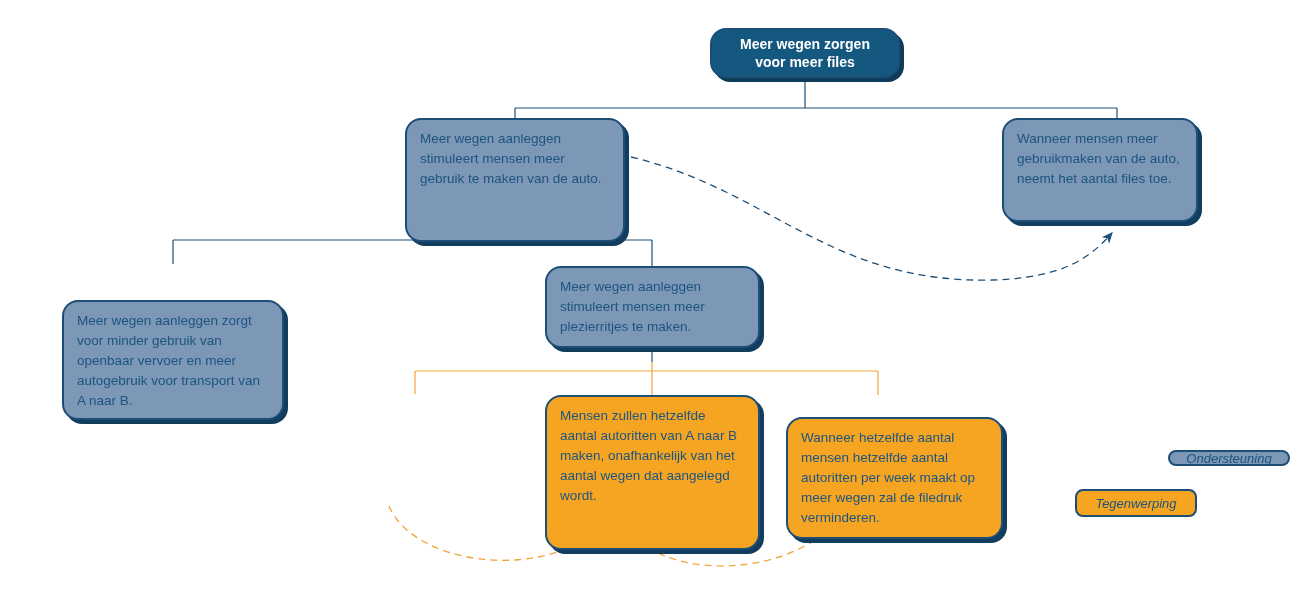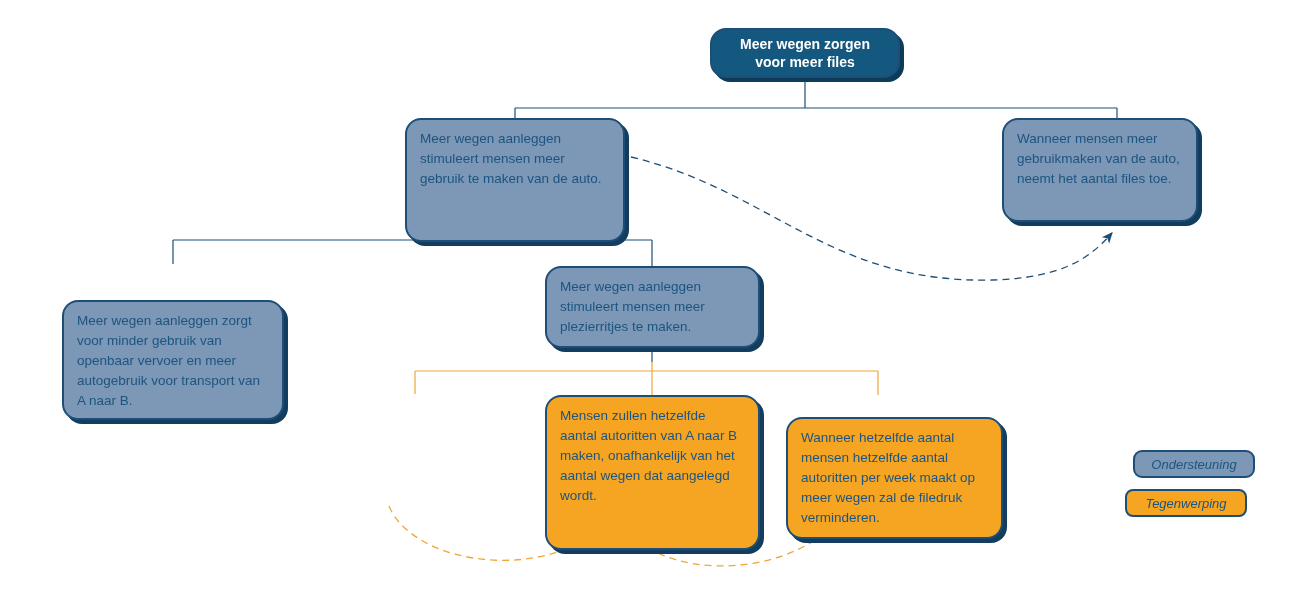--- a/index.html
+++ b/index.html
@@ -82,17 +82,17 @@
 
   <div class="node support" style="left:62px;top:264px;width:222px;height:120px;margin-top:36px;">Meer wegen aanleggen zorgt voor minder gebruik van openbaar vervoer en meer autogebruik voor transport van A naar B.</div>
 
   <div class="node support" style="left:545px;top:266px;width:215px;height:82px;">Meer wegen aanleggen stimuleert mensen meer plezierritjes te maken.</div>
 
 
   <div class="node objection" style="left:545px;top:395px;width:215px;height:155px;">Mensen zullen hetzelfde aantal autoritten van A naar B maken, onafhankelijk van het aantal wegen dat aangelegd wordt.</div>
 
   <div class="node objection" style="left:786px;top:417px;width:217px;height:122px;">Wanneer hetzelfde aantal mensen hetzelfde aantal autoritten per week maakt op meer wegen zal de filedruk verminderen.</div>
 
-  <div class="legend-item support" style="left:1133px;top:450px;width:122px;height:28px;border-radius:9px;">Ondersteuning</div>
+  <div class="legend-item support" style="left:1168px;top:450px;width:122px;height:16px;">Ondersteuning</div>
 
-  <div class="legend-item objection" style="left:1125px;top:489px;width:122px;height:28px;">Tegenwerping</div>
+  <div class="legend-item objection" style="left:1075px;top:489px;width:122px;height:28px;">Tegenwerping</div>
 
 </div>
 
 </body></html>

